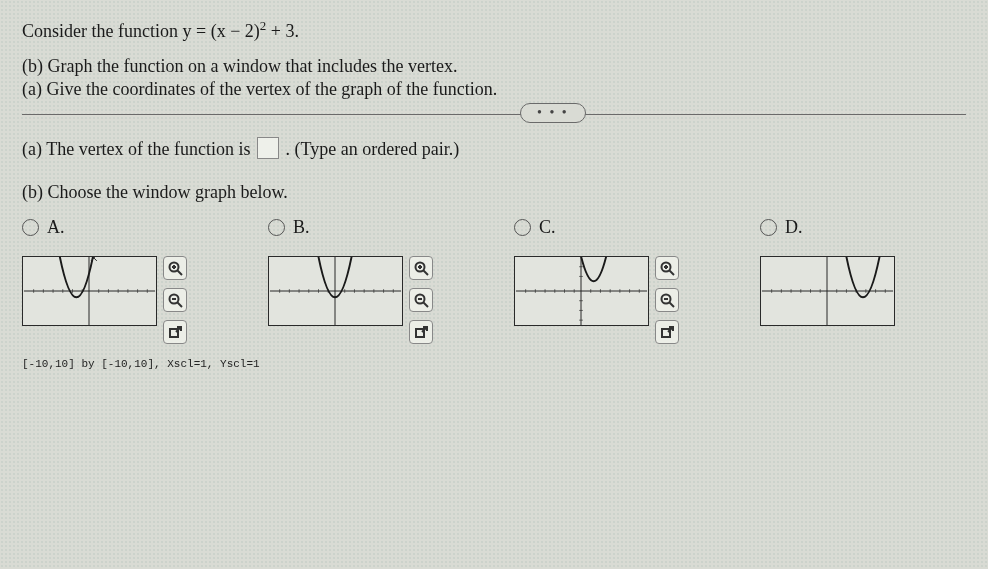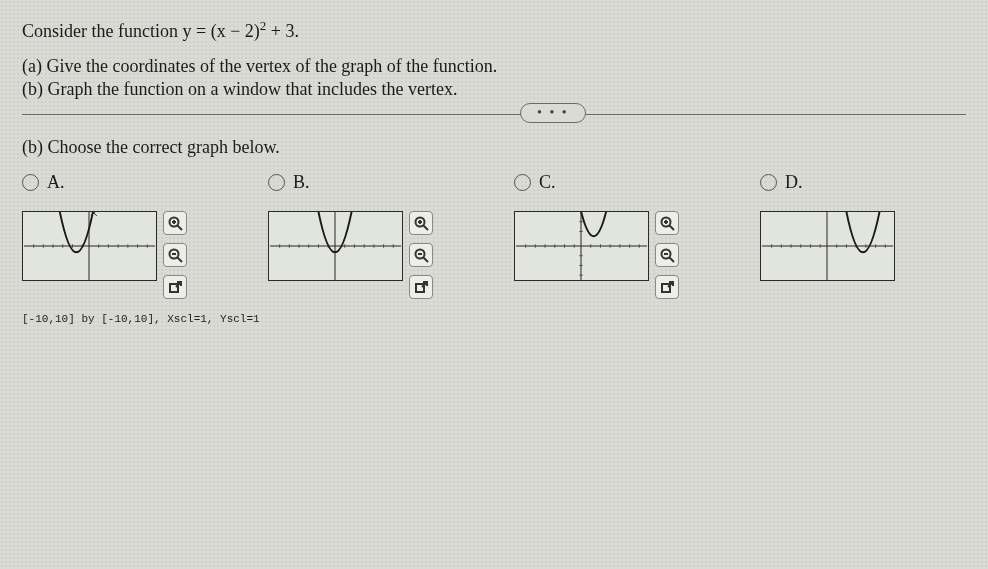--- a/index.html
+++ b/index.html
@@ -80,31 +80,38 @@
 <body>
 
 <div class="halftone"></div>
 
 <div class="content">
 
   <div class="line qline">
     <span>Consider the function </span><span>y = (x − 2)</span><span class="sup">2</span><span> + 3.</span>
   </div>
 
+  <div class="line sub">(b) Graph the function on a window that includes the vertex.</div>
   <div class="line sub">(a) Give the coordinates of the vertex of the graph of the function.</div>
-  <div class="line sub">(b) Graph the function on a window that includes the vertex.</div>
 
   <div class="hr-wrap">
     <hr>
     <div class="dots-pill">• • •</div>
   </div>
 
-
   <div class="section">
-    <div class="line">(b) Choose the correct graph below.</div>
+    <div class="line">
+      <span>(a) The vertex of the function is </span>
+      <span class="ansbox"></span>
+      <span>. (Type an ordered pair.)</span>
+    </div>
+  </div>
+
+  <div class="section">
+    <div class="line">(b) Choose the window graph below.</div>
 
     <div class="choices">
 
       <div class="choice-col">
         <div class="choice-block">
           <label class="radio-label">
             <input type="radio" name="g" class="radio" style="">
             <span class="label-letter">A.</span>
           </label>
           <div class="thumb-row">

